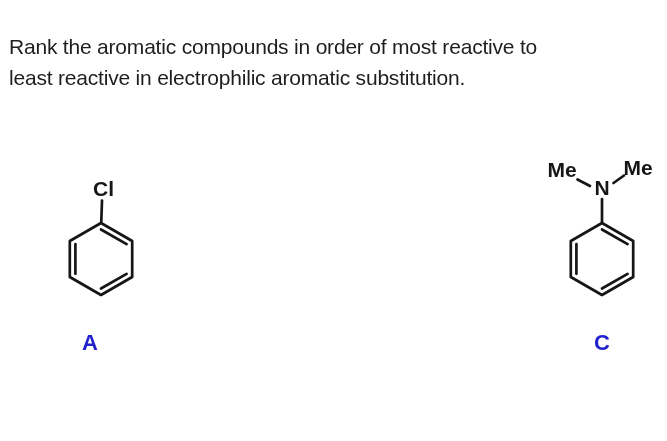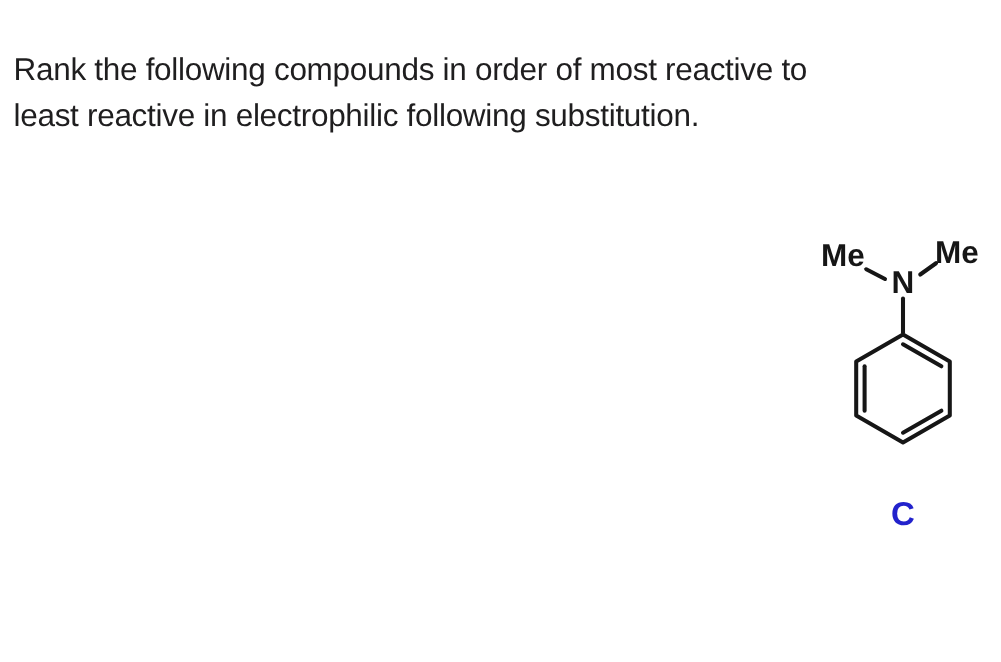--- a/index.html
+++ b/index.html
@@ -59,24 +59,35 @@
     color: var(--label-blue);
   }
   #compound-a .compound-label { transform: translateX(-11px); }
 </style>
 </head>
 <body>
 
 <div class="page">
 
   <div class="question">
-    <div>Rank the following compounds in order of most reactive to</div>
-    <div>least reactive in electrophilic following substitution.</div>
+    <div>Rank the aromatic compounds in order of most reactive to</div>
+    <div>least reactive in electrophilic aromatic substitution.</div>
   </div>
 
+  <div class="compound" id="compound-a">
+    <svg class="structure" viewBox="0 0 140 175">
+      <text class="atom" x="72.5" y="46" text-anchor="middle">Cl</text>
+      <line class="bond" x1="71" y1="50.5" x2="70.3" y2="71.5"></line>
+      <polygon class="ring" points="70,73 101.2,91 101.2,127 70,145 38.8,127 38.8,91"></polygon>
+      <line class="bond" x1="70" y1="79.5" x2="95.6" y2="94.2"></line>
+      <line class="bond" x1="44.4" y1="94.2" x2="44.4" y2="123.8"></line>
+      <line class="bond" x1="95.6" y1="123.8" x2="70" y2="138.5"></line>
+    </svg>
+    <div class="compound-label">A</div>
+  </div>
 
 
   <div class="compound" id="compound-c">
     <svg class="structure" viewBox="0 0 140 175">
       <text class="atom" x="30" y="27" text-anchor="middle">Me</text>
       <text class="atom" x="70" y="45" text-anchor="middle">N</text>
       <text class="atom" x="106" y="25" text-anchor="middle">Me</text>
       <line class="bond" x1="45.5" y1="29.5" x2="58" y2="36"></line>
       <line class="bond" x1="81.5" y1="33" x2="92" y2="25.5"></line>
       <line class="bond" x1="70" y1="49" x2="70" y2="71.5"></line>

